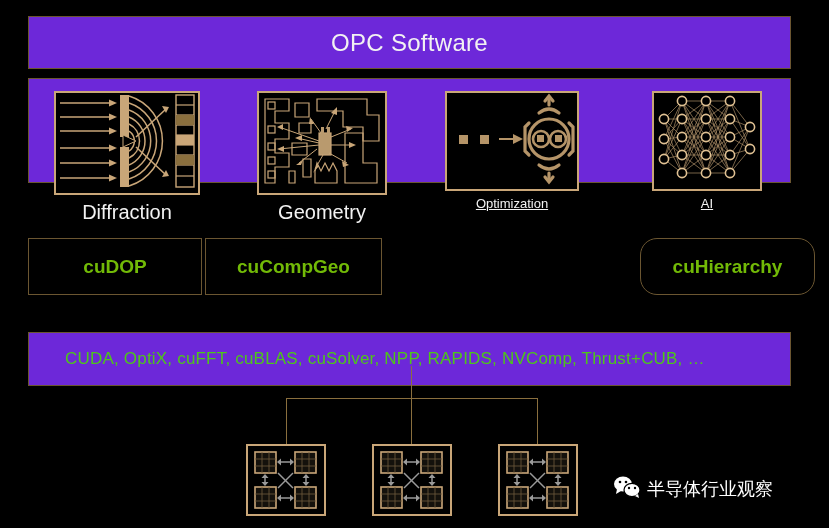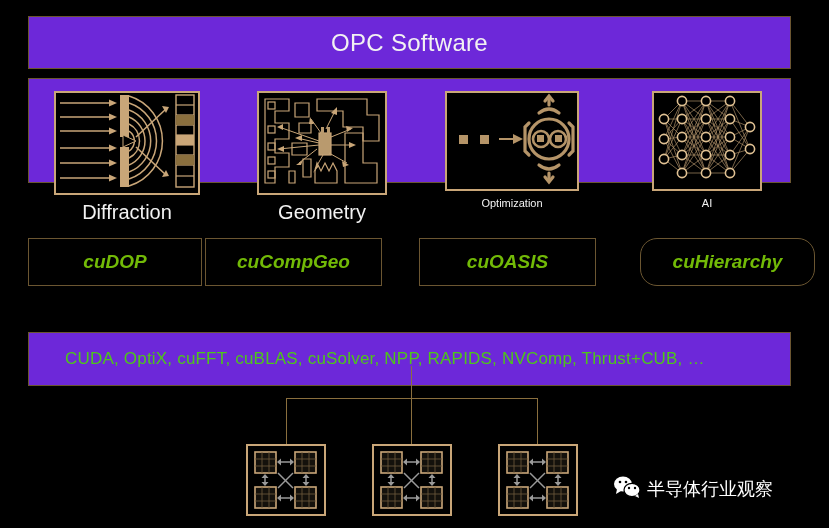--- a/index.html
+++ b/index.html
@@ -11,25 +11,25 @@
   
   #title-panel{left:28px;top:16px;width:763px;height:53px;display:flex;align-items:center;justify-content:center;}
   #title-panel .title-text{color:#f2f2f2;font-size:24px;letter-spacing:.3px;}
 
   
   #icons-panel{left:28px;top:78px;width:763px;height:105px;}
   .icon-cell{position:absolute;top:0;height:144px;display:flex;flex-direction:column;align-items:center;justify-content:flex-start;}
   .icon-box{margin-top:12px;border:2px solid #c9a678;box-sizing:border-box;background:#000;display:block;}
   .icon-label{color:#f2f2f2;margin-top:6px;line-height:1.1;}
   .lbl-lg{font-size:20px;}
-  .lbl-sm{font-size:11px;}
-
-  
-  .lib-box{position:absolute;top:238px;height:48px;border:1px solid #6b5631;box-sizing:border-box;
-           display:flex;align-items:center;justify-content:center;background:#000;font-style:italic;}
+  .lbl-sm{font-size:13px;text-decoration:underline;}
+
+  
+  .lib-box{position:absolute;top:238px;height:57px;border:1px solid #6b5631;box-sizing:border-box;
+           display:flex;align-items:center;justify-content:center;background:#000;}
   .lib-box span{color:#72ba07;font-size:19px;font-weight:bold;}
 
   
   #cuda-panel{left:28px;top:312px;width:763px;height:54px;display:flex;align-items:center;margin-top:20px;}
   #cuda-panel .cuda-text{color:#4ec61a;font-size:17px;padding-left:36px;letter-spacing:.2px;}
 
   
   .conn{position:absolute;background:#8a6f3e;}
 
   
@@ -298,23 +298,20 @@
       <div class="icon-label lbl-sm">AI</div>
     </div>
   </div>
 
   <div class="lib-box" style="left:28px;width:174px;">
     <span>cuDOP</span>
   </div>
   <div class="lib-box" style="left:205px;width:177px;align-items:center;">
     <span>cuCompGeo</span>
   </div>
-  <div class="lib-box" style="left:419px;width:177px;">
-    <span>cuOASIS</span>
-  </div>
   <div class="lib-box" style="left:640px;width:175px;border-radius:17px;">
     <span>cuHierarchy</span>
   </div>
 
   <div class="panel" id="cuda-panel">
     <div class="cuda-text">CUDA, OptiX, cuFFT, cuBLAS, cuSolver, NPP, RAPIDS, NVComp, Thrust+CUB, …</div>
   </div>
 
   <div class="conn" style="left:411px;top:366px;width:1px;height:78px;"></div>
   <div class="conn" style="left:286px;top:398px;width:252px;height:1px;"></div>

